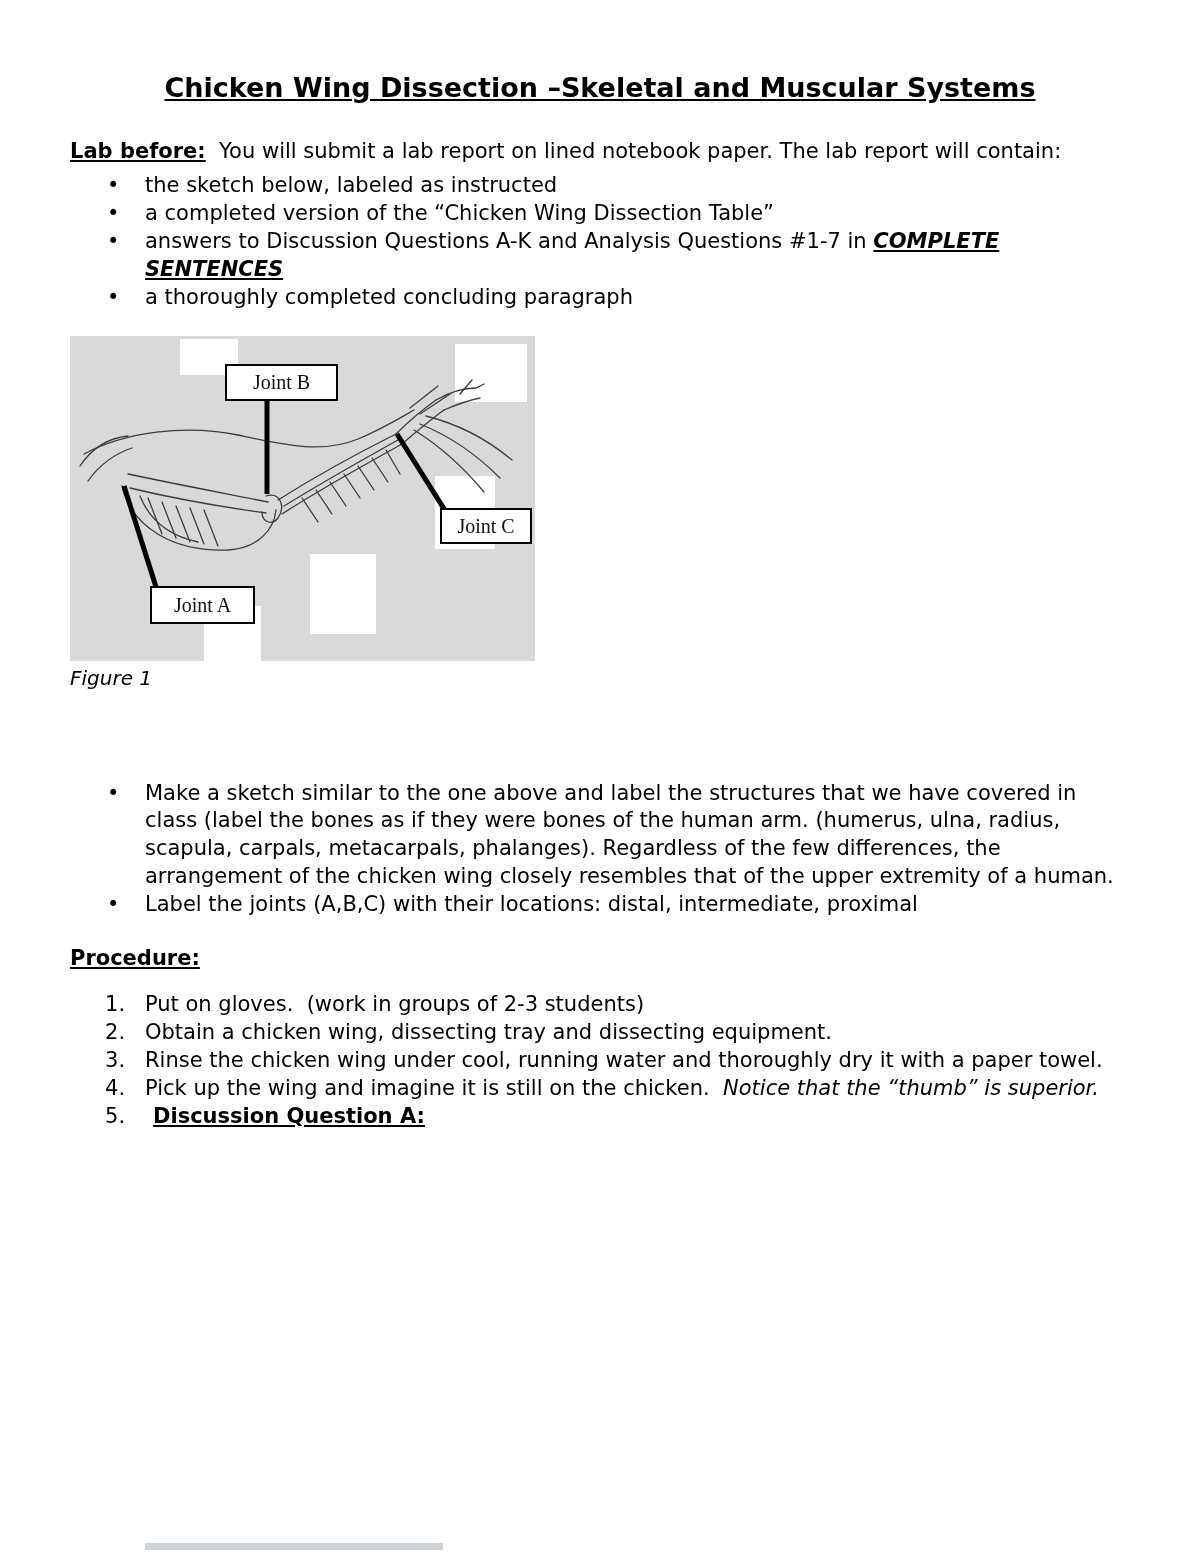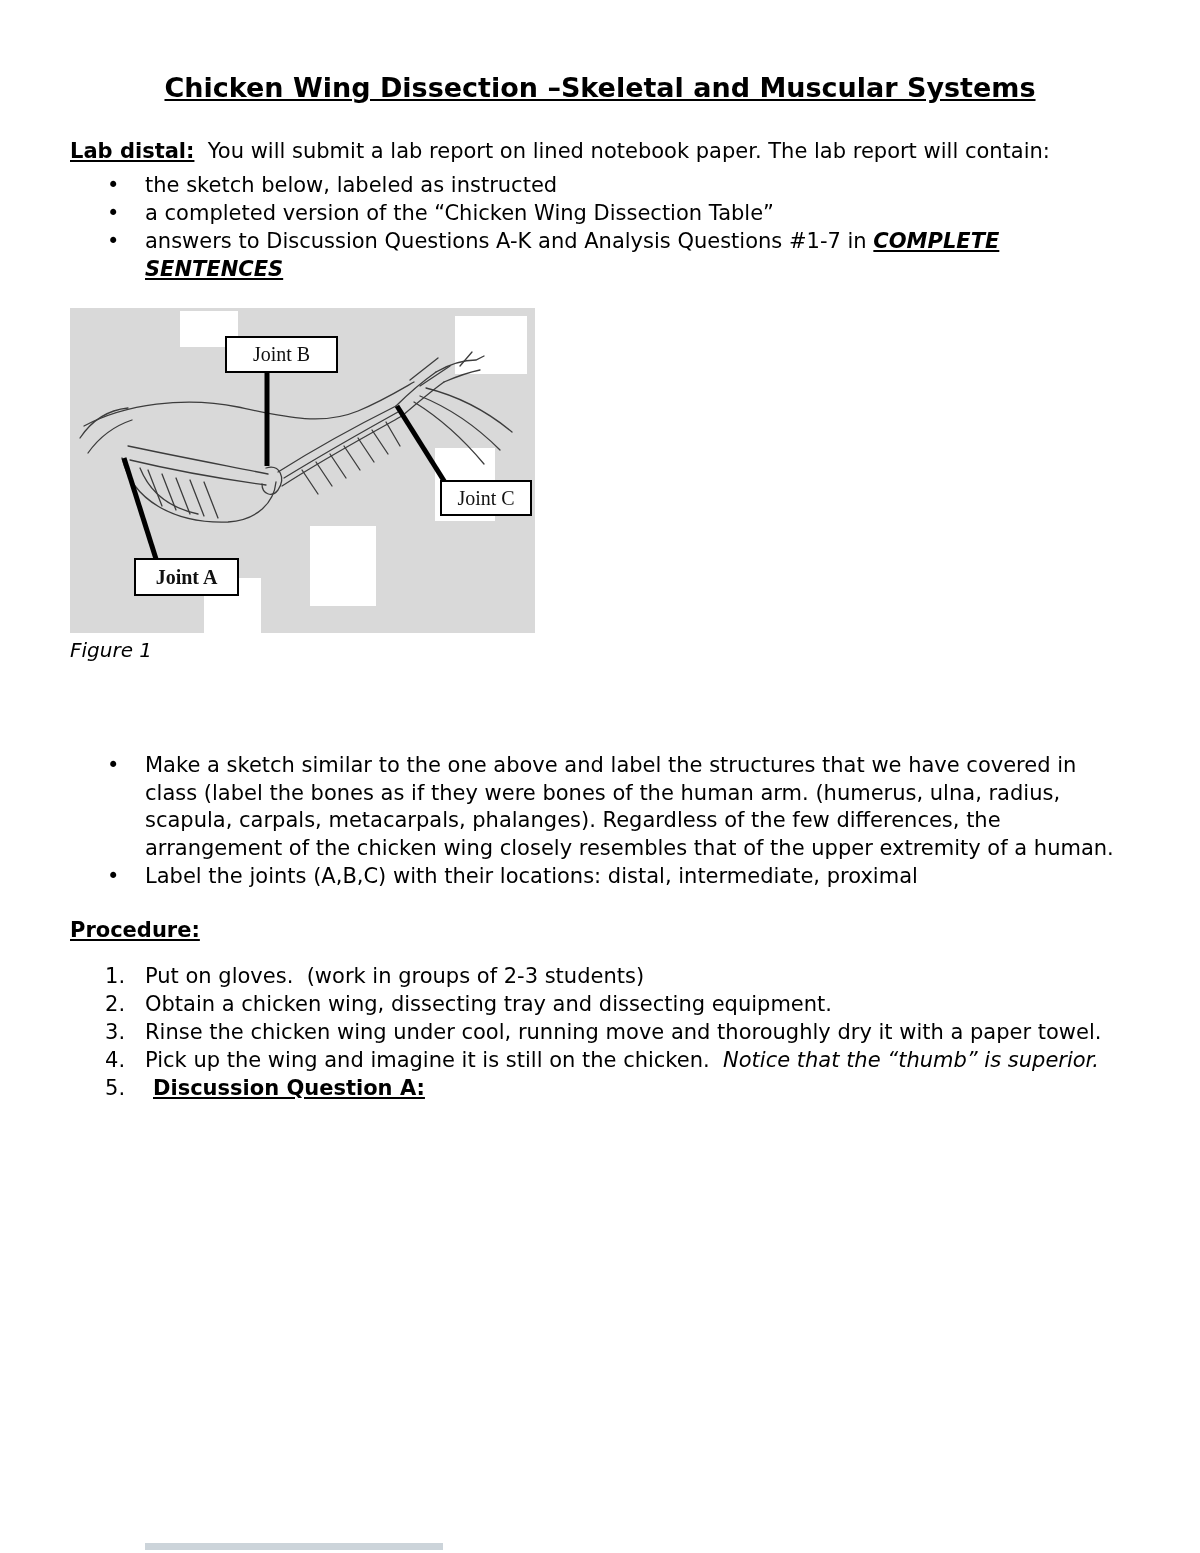--- a/index.html
+++ b/index.html
@@ -76,25 +76,26 @@
 </style>
 </head>
 <body>
 
 <div class="page">
 
   <h1 class="title">Chicken Wing Dissection –Skeletal and Muscular Systems</h1>
 
 
   <section class="block">
-    <div><span class="h">Lab distal:</span><span class="pre">  You will submit a lab report on lined notebook paper. The lab report will contain:</span></div>
+    <div><span class="h">Lab before:</span><span class="pre">  You will submit a lab report on lined notebook paper. The lab report will contain:</span></div>
     <ul class="bullets">
       <li><span class="pre">the sketch below, labeled as instructed</span></li>
       <li><span class="pre">a completed version of the “Chicken Wing Dissection Table”</span></li>
       <li><span class="pre">answers to Discussion Questions A-K and Analysis Questions #1-7 in </span><span class="em-u">COMPLETE SENTENCES</span></li>
+      <li><span class="pre">a thoroughly completed concluding paragraph</span></li>
     </ul>
   </section>
 
   <figure class="figure" style="margin-left:0;">
     <div class="fig-canvas">
       <svg width="465" height="325" viewBox="0 0 465 325" aria-hidden="true">
         <rect x="0" y="0" width="465" height="325" fill="#d9d9d9"></rect>
         <g fill="#ffffff" stroke="none">
           <rect x="110" y="3" width="58" height="36"></rect>
           <rect x="385" y="8" width="72" height="58"></rect>
@@ -142,40 +143,40 @@
           <line x1="376" y1="176" x2="327" y2="98"></line>
           <line x1="87" y1="254" x2="54" y2="150"></line>
         </g>
       </svg>
       <div class="fig-label" style="left:155px;top:28px;width:113px;height:37px;">
           <span>Joint B</span>
         </div>
       <div class="fig-label" style="left:370px;top:172px;width:92px;height:36px;">
           <span>Joint C</span>
         </div>
-      <div class="fig-label" style="left:64px;top:250px;width:105px;height:38px;font-weight:bold;">
+      <div class="fig-label" style="left:80px;top:250px;width:105px;height:38px;">
           <span>Joint A</span>
         </div>
     </div>
     <figcaption class="caption">Figure 1</figcaption>
   </figure>
 
   <section class="block">
     <ul class="bullets">
       <li><span class="pre">Make a sketch similar to the one above and label the structures that we have covered in class (label the bones as if they were bones of the human arm. (humerus, ulna, radius, scapula, carpals, metacarpals, phalanges). Regardless of the few differences, the arrangement of the chicken wing closely resembles that of the upper extremity of a human.</span></li>
       <li><span class="pre">Label the joints (A,B,C) with their locations: distal, intermediate, proximal</span></li>
     </ul>
   </section>
 
   <section>
     <div class="proc-heading"><span class="h">Procedure:</span></div>
     <ol class="steps">
       <li><span class="pre">Put on gloves.  (work in groups of 2-3 students)</span></li>
       <li><span class="pre">Obtain a chicken wing, dissecting tray and dissecting equipment.</span></li>
-      <li><span class="pre">Rinse the chicken wing under cool, running move and thoroughly dry it with a paper towel.</span></li>
+      <li><span class="pre">Rinse the chicken wing under cool, running water and thoroughly dry it with a paper towel.</span></li>
       <li><span class="pre">Pick up the wing and imagine it is still on the chicken.  </span><span class="ital">Notice that the “thumb” is superior.</span></li>
       <li class="step-gap">
         <span class="step5-h">Discussion Question A:</span>
       </li>
     </ol>
   </section>
 
   <div class="bottom-cutoff"></div>
 
 </div>

